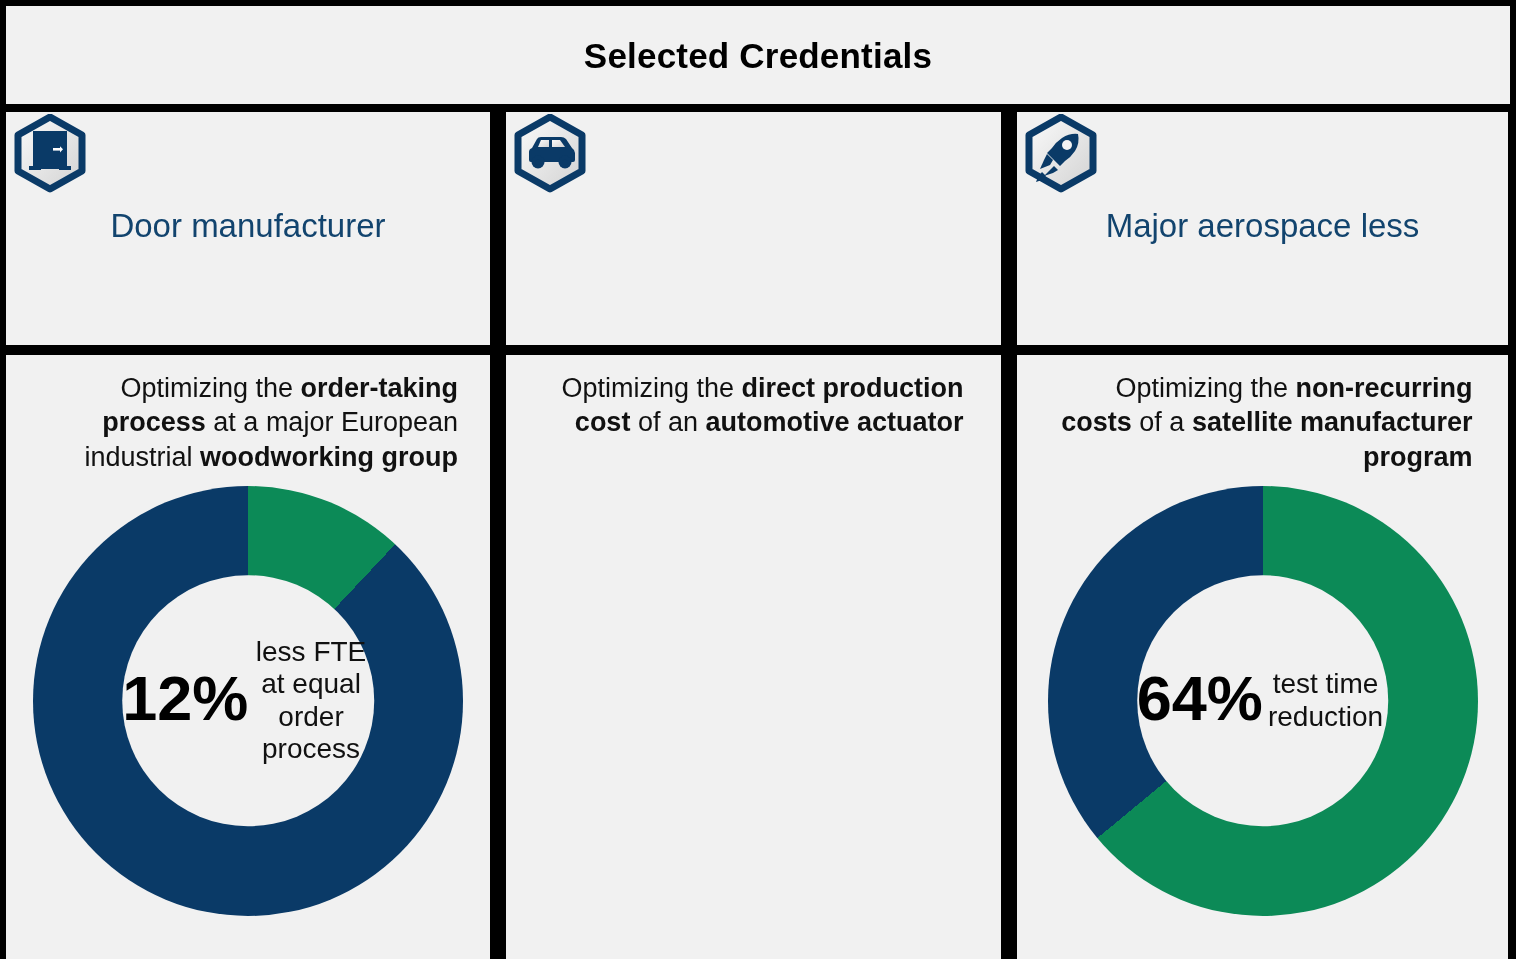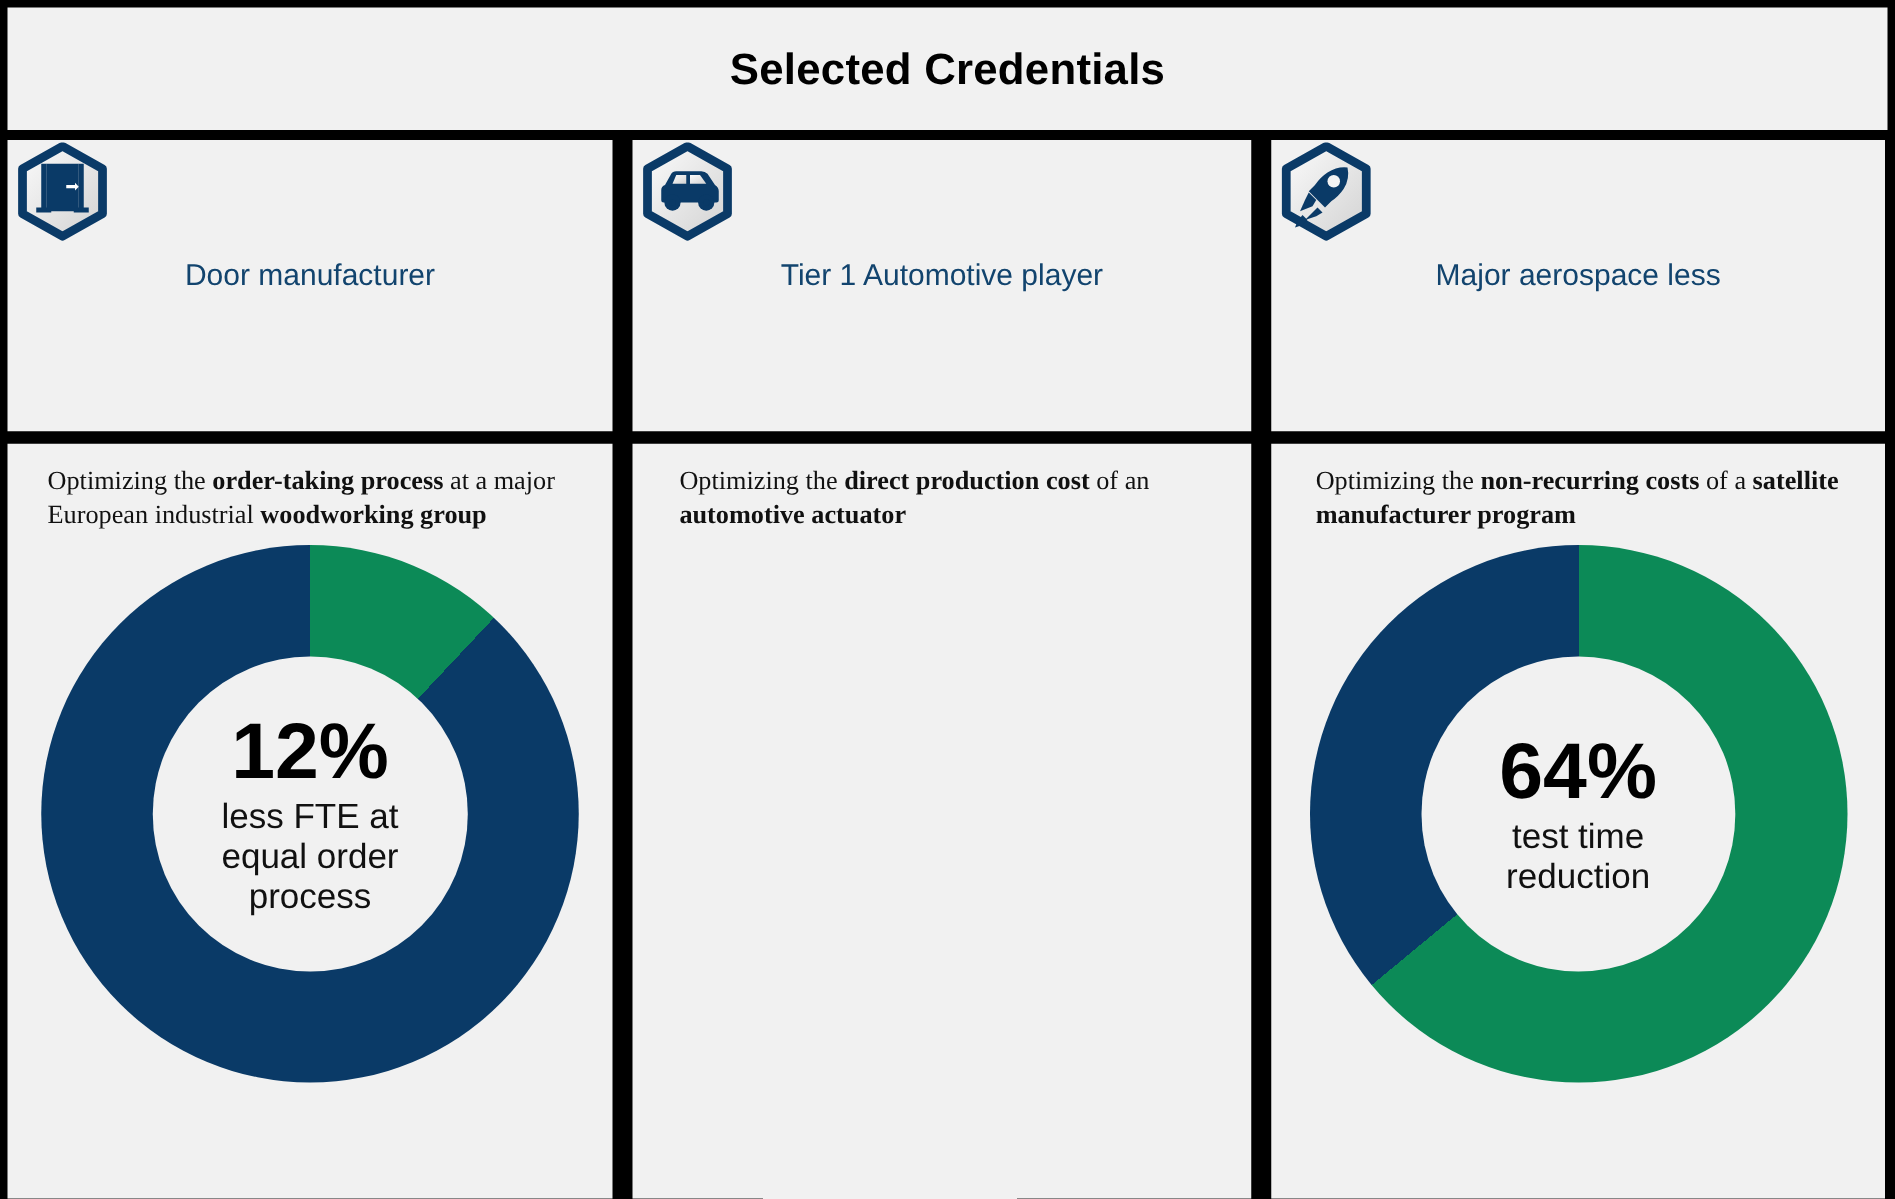--- a/index.html
+++ b/index.html
@@ -86,44 +86,44 @@
   }
   .hex-badge svg { display: block; width: 78px; height: 80px; }
 
   .card-title {
     position: absolute;
     left: 0;
     right: 0;
     top: 96px;
     text-align: center;
     font-family: "Liberation Sans", sans-serif;
-    font-size: 24px;
+    font-size: 33px;
     color: #12446e;
     line-height: 1.1;
     padding: 0 10px;
     box-sizing: border-box;
   }
 
   
   .card-body {
     position: relative;
     background: #f1f1f1;
     flex: 1 1 auto;
     box-sizing: border-box;
     display: flex;
     flex-direction: column;
     align-items: center;
     padding-top: 16px;
   }
 
   .blurb {
-    font-family: Liberation Serif, serif;
-    font-size: 21px;
+    font-family: Liberation Sans, sans-serif;
+    font-size: 27px;
     color: #111111;
-    text-align: left;
+    text-align: right;
     line-height: 1.27;
     width: 420px;
     margin: 0;
   }
   .blurb b { font-weight: bold; }
 
   
   .donut-wrap {
     position: relative;
     width: 430px;
@@ -138,21 +138,21 @@
   .donut-hole {
     position: absolute;
     left: 50%;
     top: 50%;
     transform: translate(-50%, -50%);
     width: 58.5%;
     height: 58.5%;
     border-radius: 50%;
     background: #f1f1f1;
     display: flex;
-    flex-direction: column;
+    flex-direction: row;
     align-items: center;
     justify-content: center;
   }
   .donut-pct {
     font-family: "Liberation Sans", sans-serif;
     font-weight: bold;
     font-size: 63px;
     color: #000000;
     line-height: 1.02;
     margin-bottom: 4px;
@@ -232,21 +232,20 @@
               <circle cx="54" cy="48" r="6.5"></circle>
             </g>
             <g fill="url(#hexg2)">
               <path d="M30 26 L38 26 L38 33 L27 33 Z"></path>
               <path d="M41 26 L49 26 L54 33 L41 33 Z"></path>
             </g>
             <circle cx="27" cy="48" r="2.6" fill="#0a3a67"></circle>
             <circle cx="54" cy="48" r="2.6" fill="#0a3a67"></circle>
           </svg>
         </div>
-        <div class="card-title">Tier 1 Automotive player</div>
       </div>
 
       <div class="card-body">
         <p class="blurb">Optimizing the <b>direct production cost</b> of an <b>automotive actuator</b></p>
 
       </div>
     </div>
 
     <div class="col">
       <div class="card-head">

